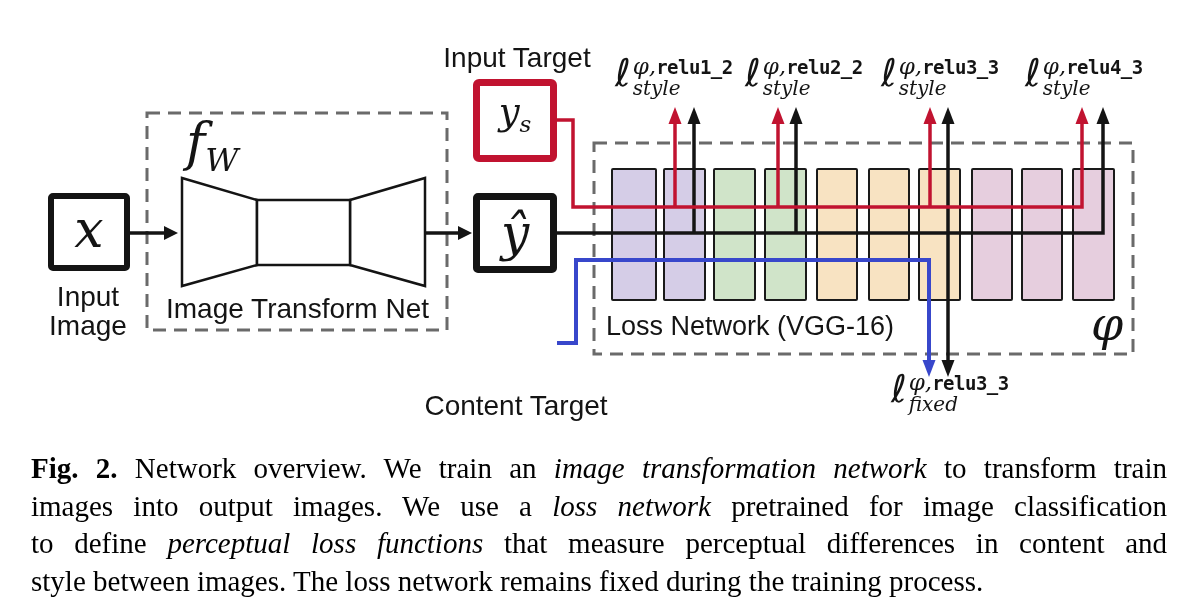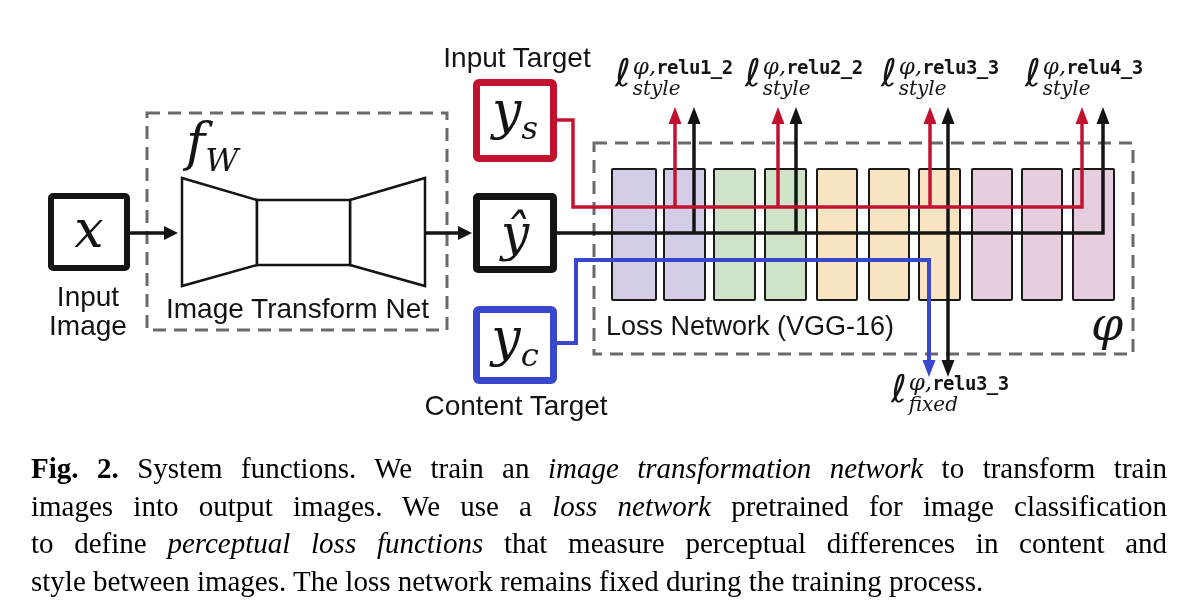--- a/index.html
+++ b/index.html
@@ -106,30 +106,27 @@
       <polyline points="557,343 576,343 576,260 929,260 929,361" stroke="var(--blue)" stroke-width="4" fill="none"></polyline>
       <polygon points="922.5,360 935.5,360 929,377" fill="var(--blue)"></polygon>
     </g>
   </svg>
 
   <div class="abs box x-box">
     <span class="math" style="font-size:52px; padding-bottom:6px;">x</span>
   </div>
 
   <div class="abs box ys-box">
-    <span class="math" style="font-size:52px; padding-bottom:12px;"><span>y</span><sub>s</sub></span>
+    <span class="math" style="font-size:37px; padding-bottom:12px;"><span>y</span><sub>s</sub></span>
   </div>
 
   <div class="abs box yhat-box">
     <span class="math" style="font-size:50px;">ŷ</span>
   </div>
 
-  <div class="abs box yc-box">
-    <span class="math" style="font-size:52px; padding-bottom:8px;"><span>y</span><sub>c</sub></span>
-  </div>
 
   <div class="abs sanslabel center" style="left:407px; top:44px; width:220px;">Input Target</div>
 
   <div class="abs sanslabel center" style="left:33px; top:282px; width:110px; line-height:29px;">
     <div>Input</div>
     <div>Image</div>
   </div>
 
   <div class="abs sanslabel center" style="left:150px; top:295px; width:295px;">Image Transform Net</div>
 
@@ -188,19 +185,19 @@
       <span class="sup">
             <span class="phi">φ,</span>
             <span class="relu">relu3_3</span>
           </span>
       <span class="sub">fixed</span>
     </span>
   </div>
     </div>
 
   <div id="caption" class="abs">
-      <div class="caption-line just"><span class="b">Fig. 2.</span><span> System functions. We train an </span><span class="i">image transformation network</span><span> to transform train</span></div>
+      <div class="caption-line just"><span class="b">Fig. 2.</span><span> Network overview. We train an </span><span class="i">image transformation network</span><span> to transform train</span></div>
       <div class="caption-line just"><span>images into output images. We use a </span><span class="i">loss network</span><span> pretrained for image classification</span></div>
       <div class="caption-line just"><span>to define </span><span class="i">perceptual loss functions</span><span> that measure perceptual differences in content and</span></div>
       <div class="caption-line"><span>style between images. The loss network remains fixed during the training process.</span></div>
     </div>
 
 </div>
 
 </body></html>

